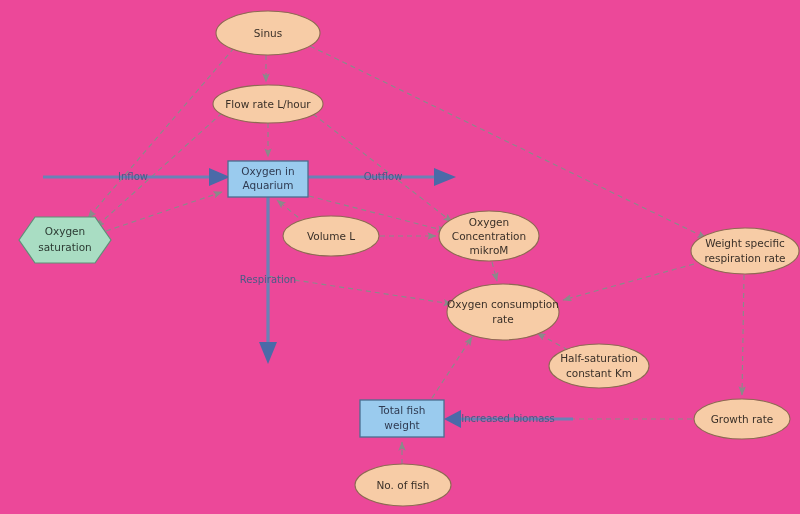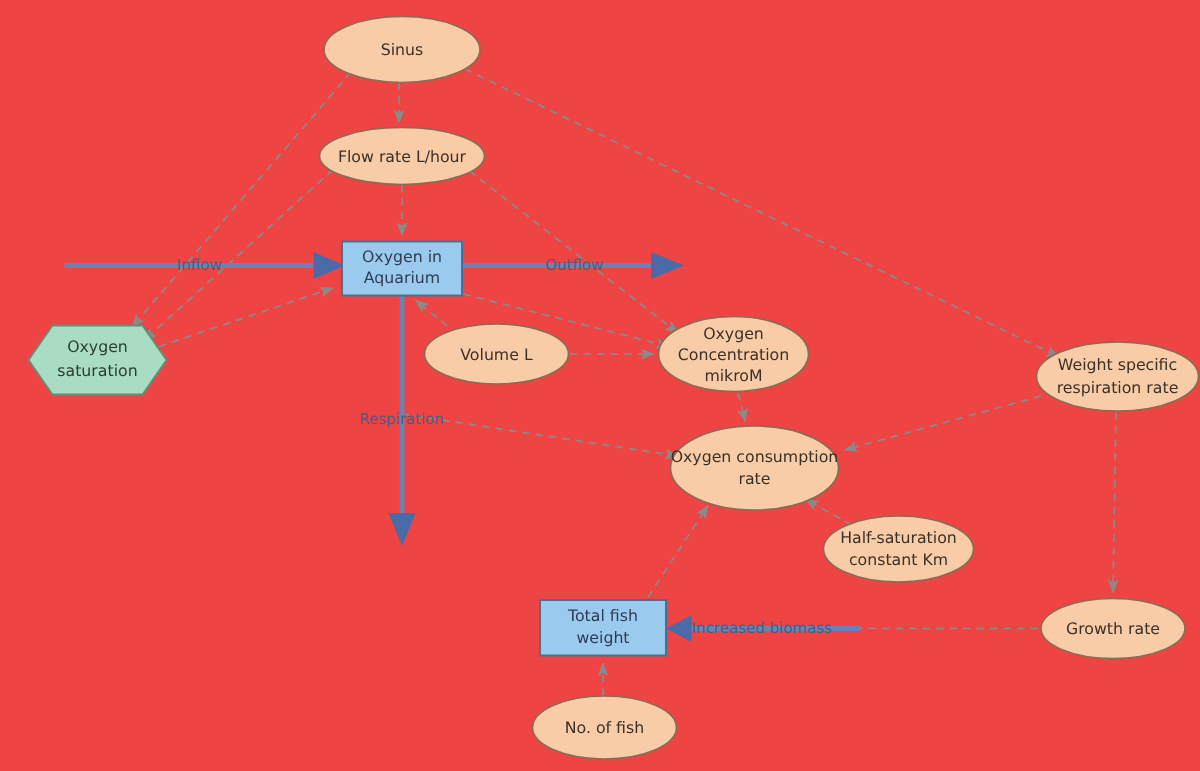--- a/index.html
+++ b/index.html
@@ -8,21 +8,21 @@
     padding: 0;
     background: #ffffff;
   }
   body {
     font-family: "DejaVu Sans", sans-serif;
   }
   #stage {
     position: relative;
     width: 800px;
     height: 514px;
-    background: #ef4444;
+    background: #ec4899;
     overflow: hidden;
   }
   #diagram-svg {
     position: absolute;
     left: 0;
     top: 0;
     width: 800px;
     height: 514px;
   }
   .node-label {

